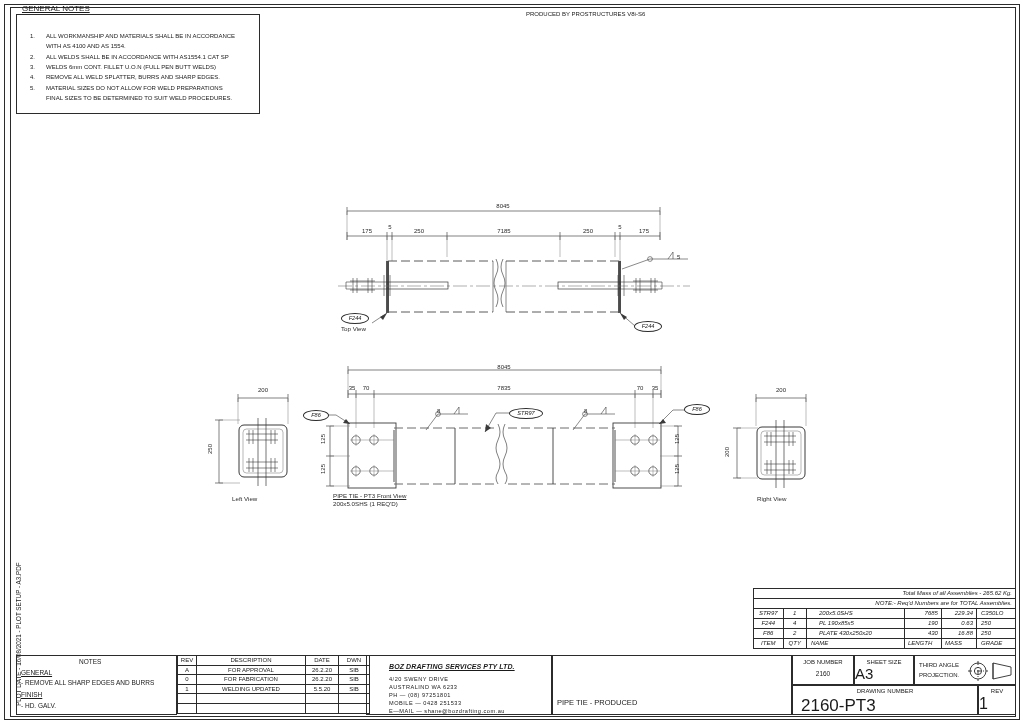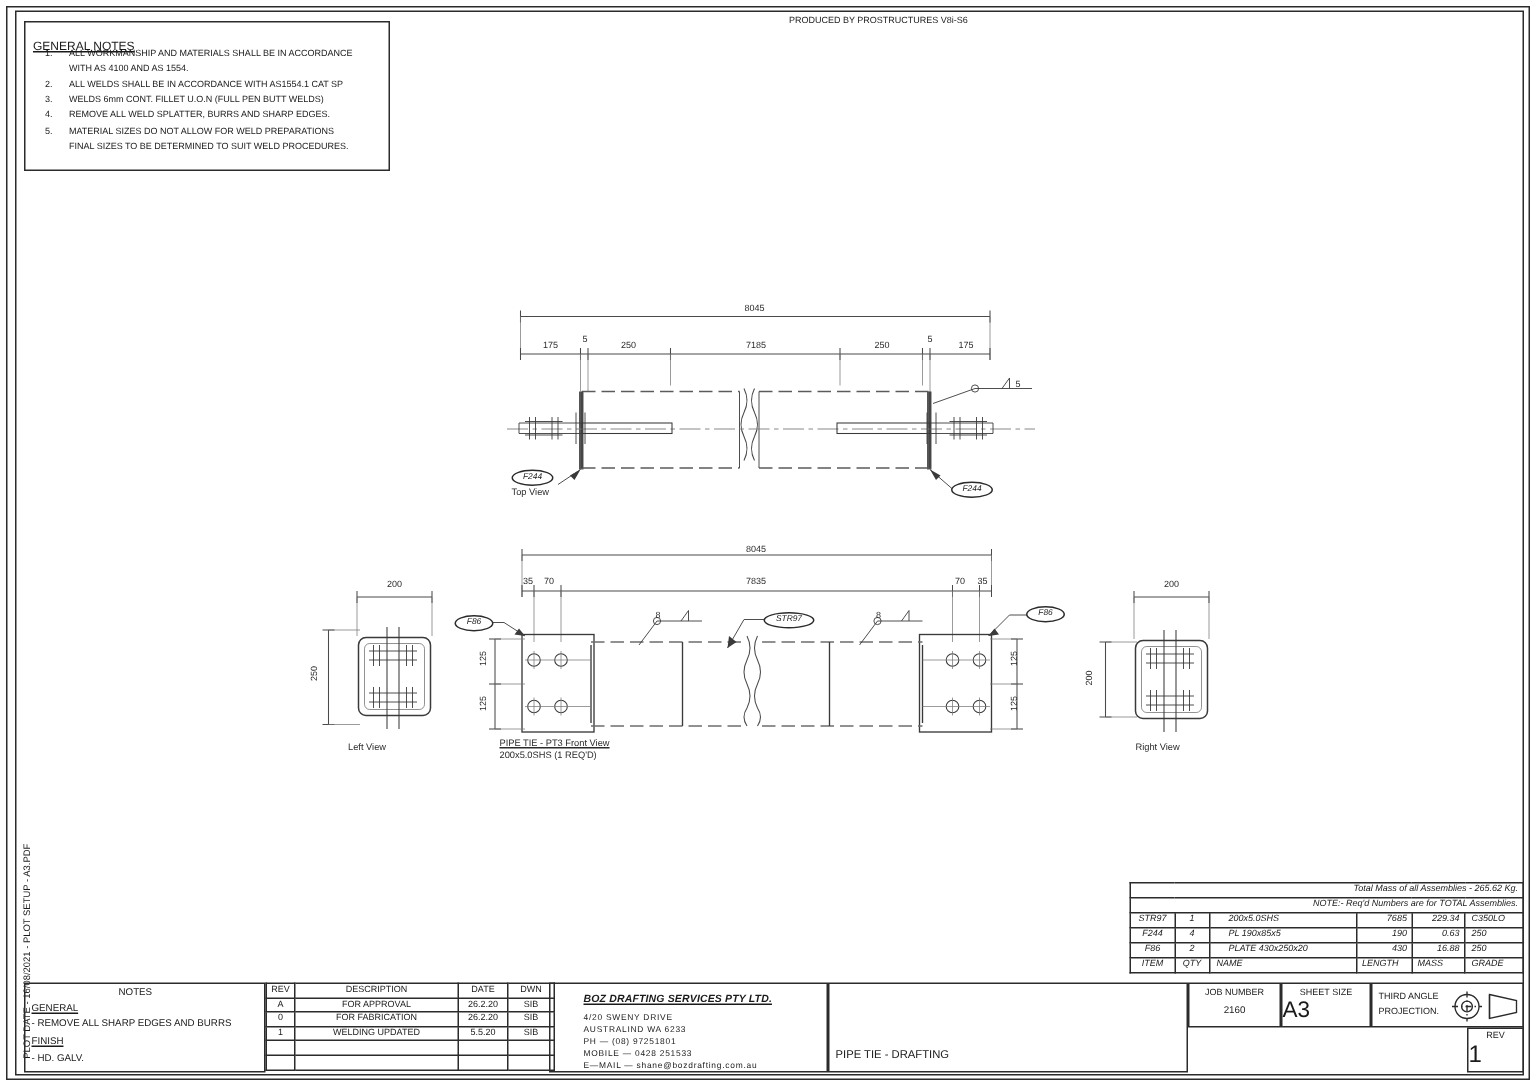--- a/index.html
+++ b/index.html
@@ -15,21 +15,21 @@
   .box{position:absolute;border:1px solid #2b2b2b;box-sizing:border-box;}
   .txt{position:absolute;white-space:nowrap;line-height:1;}
   .ctr{transform:translateX(-50%);}
   .rot{transform-origin:center center;}
   .u{text-decoration:underline;}
   
   #outer-border{left:4px;top:4px;width:1016px;height:716px;border:1px solid #2b2b2b;}
   #inner-border{left:10px;top:7px;width:1006px;height:710px;border:1px solid #2b2b2b;}
   
   #general-notes-box{left:16px;top:14px;width:244px;height:100px;}
-  #gn-title{left:22px;top:27px;font-size:8px;font-weight:400;}
+  #gn-title{left:22px;top:5px;font-size:8px;font-weight:400;}
   .gn-num{font-size:6px;}
   .gn-item{font-size:6px;}
   
   #produced-by{left:526px;top:11px;font-size:6px;}
   
   #plot-date{left:-66px;top:631px;width:170px;font-size:6.3px;
      transform:rotate(-90deg);transform-origin:center center;text-align:center;}
   .dimtxt{position:absolute;font-size:6px;color:#2b2b2b;white-space:nowrap;}
   .viewlabel{position:absolute;font-size:6.2px;color:#2b2b2b;white-space:nowrap;}
   .balloon{position:absolute;border:1px solid #2b2b2b;border-radius:50%;
@@ -521,21 +521,21 @@
 
   <div id="company-block"></div>
   <div class="txt u" style="left:389px;top:663px;font-size:7px;font-weight:bold;font-style:italic;letter-spacing:0.1px;">BOZ DRAFTING SERVICES PTY LTD.</div>
   <div class="txt" style="left:389px;top:677px;font-size:5.6px;letter-spacing:0.5px;">4/20 SWENY DRIVE</div>
   <div class="txt" style="left:389px;top:685px;font-size:5.6px;letter-spacing:0.5px;">AUSTRALIND  WA  6233</div>
   <div class="txt" style="left:389px;top:693px;font-size:5.6px;letter-spacing:0.5px;">PH  —  (08) 97251801</div>
   <div class="txt" style="left:389px;top:701px;font-size:5.6px;letter-spacing:0.5px;">MOBILE  —  0428 251533</div>
   <div class="txt" style="left:389px;top:709px;font-size:5.6px;letter-spacing:0.5px;">E—MAIL  —  shane@bozdrafting.com.au</div>
 
   <div id="assembly-block"></div>
-  <div class="txt" style="left:557px;top:699px;font-size:7.5px;">PIPE TIE - DRAFTING</div>
+  <div class="txt" style="left:557px;top:699px;font-size:7.5px;">PIPE TIE - PRODUCED</div>
 
   <div id="tb-right">
     <div class="cell" style="left:0;top:0;width:62px;height:30px;">
       <div class="sm-lab" style="margin-top:3px;">JOB NUMBER</div>
       <div class="sm-lab" style="margin-top:5px;font-size:6.5px;">2160</div>
     </div>
     <div class="cell" style="left:62px;top:0;width:60px;height:30px;">
       <div class="sm-lab" style="margin-top:3px;">SHEET SIZE</div>
       <div class="big-val" style="margin-top:0px;">A3</div>
     </div>
@@ -546,19 +546,23 @@
         <g fill="none" stroke="#2b2b2b" stroke-width="0.9">
           <circle cx="11" cy="12" r="8"></circle>
           <circle cx="11" cy="12" r="3.6"></circle>
           <line x1="1" y1="12" x2="21" y2="12" stroke-dasharray="4 2 1 2"></line>
           <line x1="11" y1="2" x2="11" y2="22" stroke-dasharray="4 2 1 2"></line>
           <path d="M26 4 L44 8 L44 16 L26 20 Z"></path>
           <line x1="26" y1="4" x2="26" y2="20"></line>
         </g>
       </svg>
     </div>
+    <div class="cell" style="left:0;top:30px;width:186px;height:30px;">
+      <div class="sm-lab" style="margin-top:2px;">DRAWING NUMBER</div>
+      <div style="position:absolute;left:8px;top:10px;font-size:17px;">2160-PT3</div>
+    </div>
     <div class="cell" style="left:186px;top:30px;width:38px;height:30px;">
       <div class="sm-lab" style="margin-top:2px;">REV</div>
       <div class="big-val" style="margin-top:1px;font-size:16px;">1</div>
     </div>
   </div>
 
 </div>
 
 </body></html>

